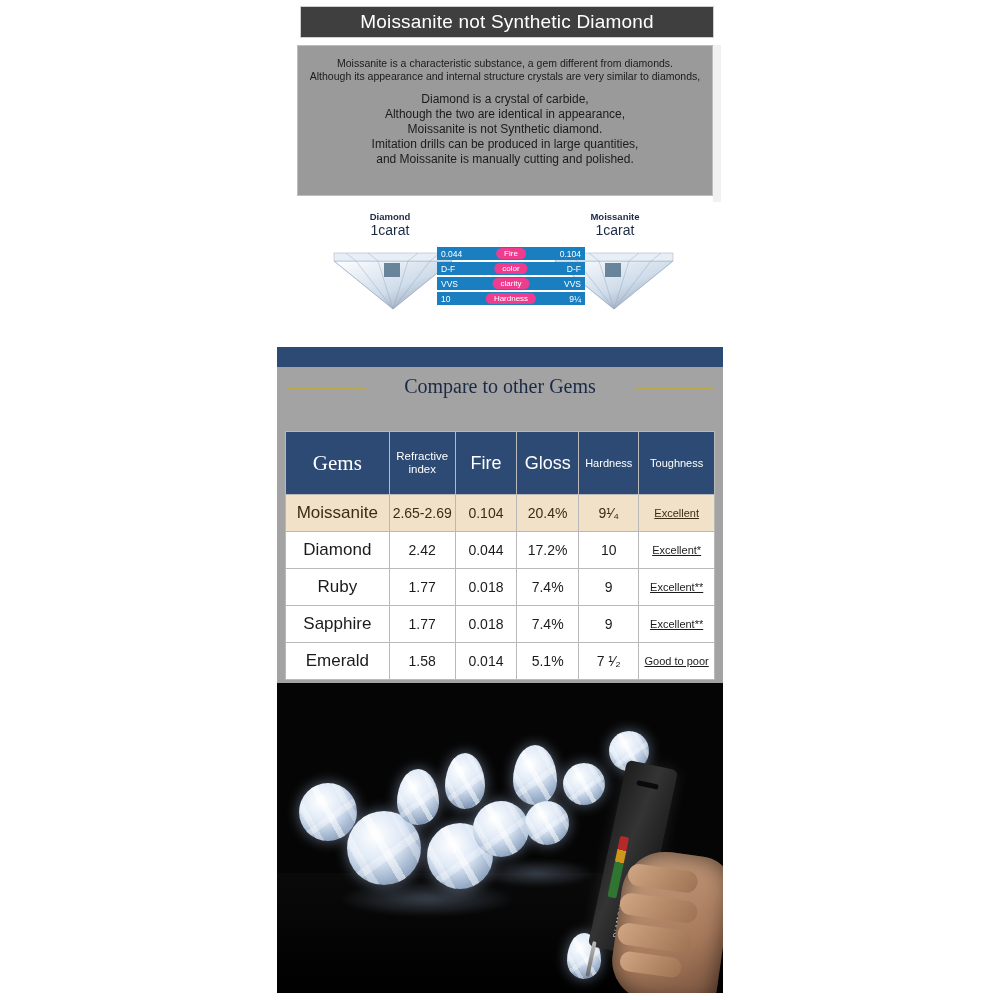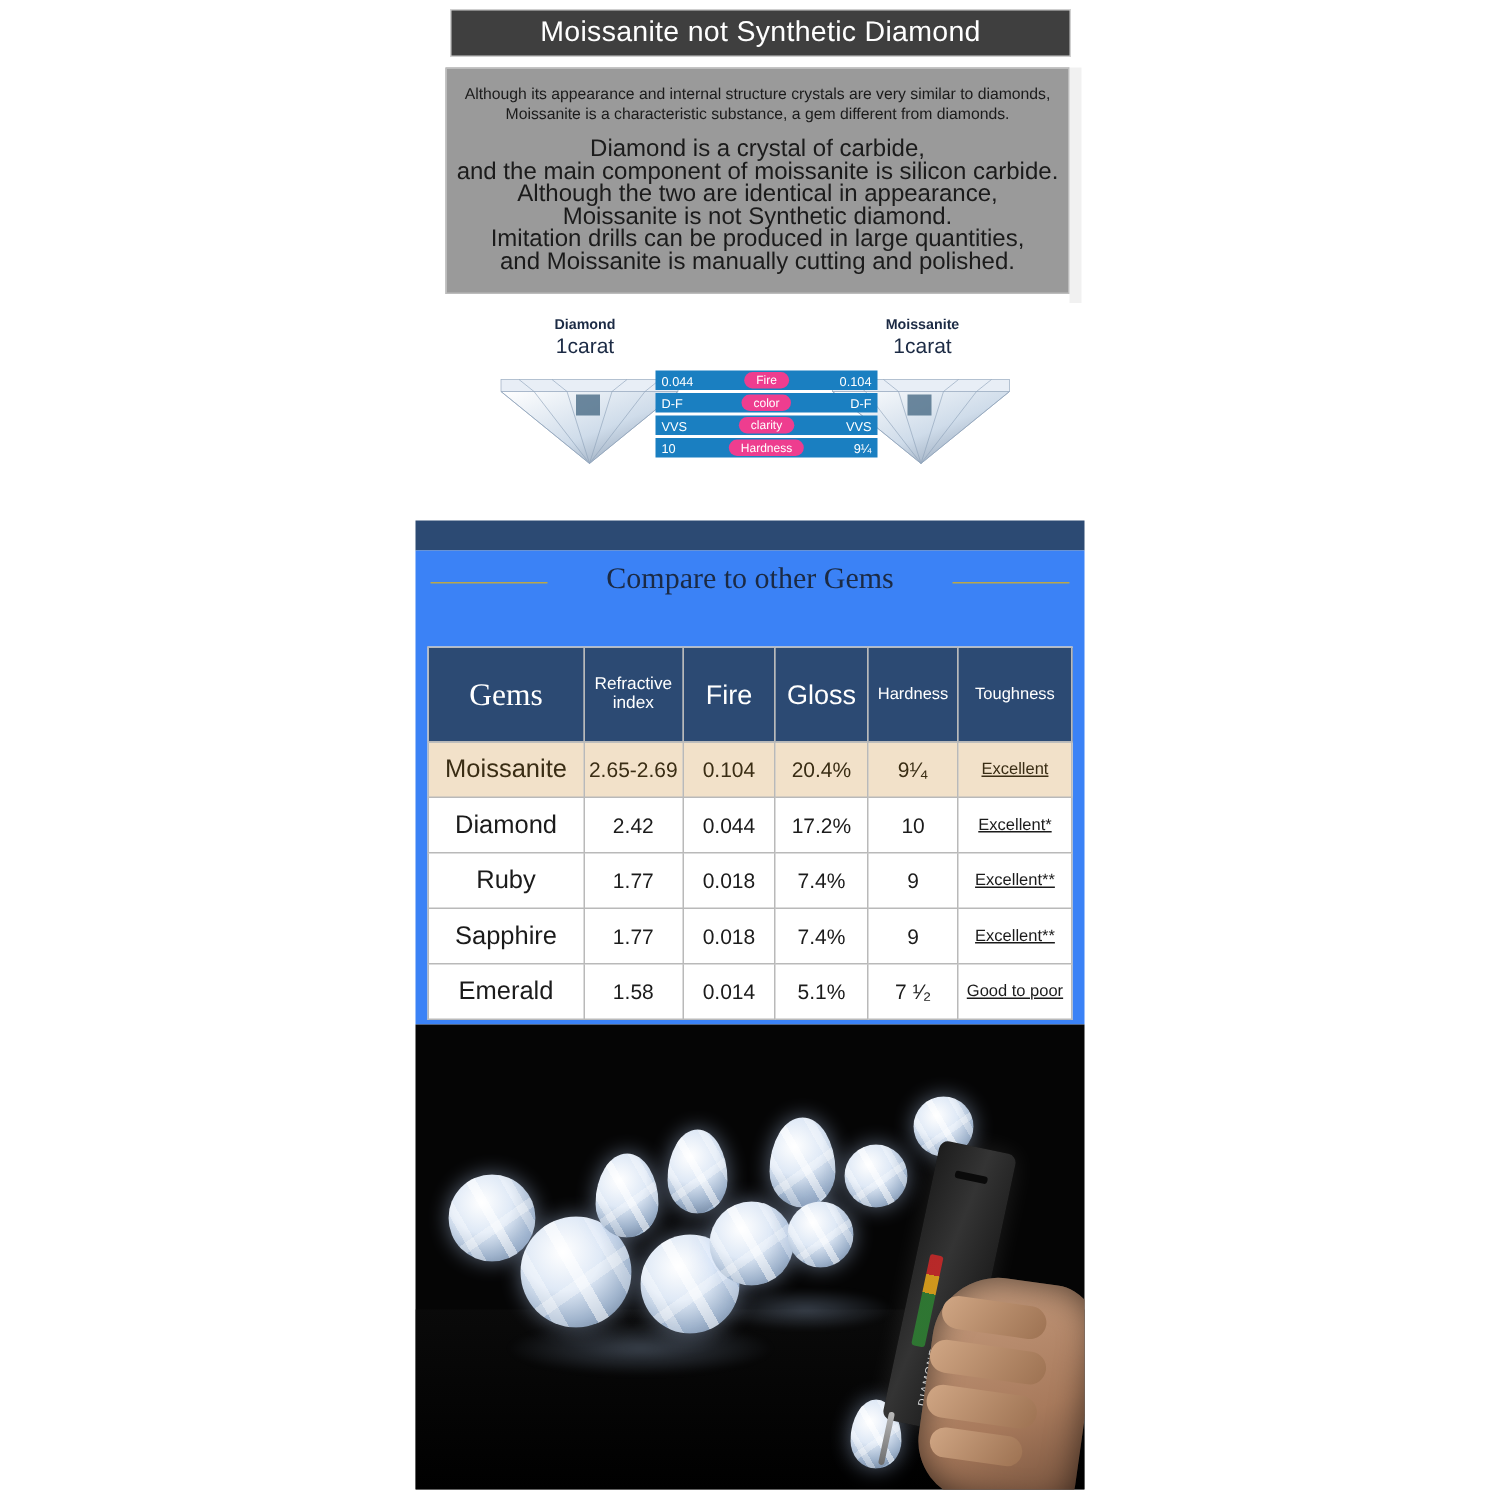--- a/index.html
+++ b/index.html
@@ -21,21 +21,21 @@
   .title-bar .t{color:#ffffff;font-size:19px;letter-spacing:.2px;}
 
   
   .desc-panel{
     position:absolute;left:297px;top:45px;width:416px;height:151px;
     background:#9a9a9a;border:1px solid #bcbcbc;
     display:flex;flex-direction:column;align-items:center;justify-content:flex-start;
     padding-top:11px;box-sizing:border-box;
   }
   .desc-panel p{margin:0;text-align:center;color:#1b1b1b;font-size:10.5px;line-height:13px;}
-  .desc-panel .p2{margin-top:9px;font-size:16px;line-height:15px;}
+  .desc-panel .p2{margin-top:9px;font-size:12px;line-height:15px;}
   .side-strip{
     position:absolute;left:713px;top:45px;width:8px;height:157px;background:#f1f1f1;
   }
 
   
   .cmp{position:absolute;left:300px;top:205px;width:410px;height:115px;}
   .cmp-label{position:absolute;text-align:center;color:#1b2a44;}
   .cmp-label .l1{font-size:9.5px;font-weight:bold;}
   .cmp-label .l2{font-size:14px;}
   .lbl-left{left:30px;top:6px;width:120px;}
@@ -58,21 +58,21 @@
     background:#ee3d8f;color:#ffffff;font-size:8px;
     padding:1px 8px;border-radius:7px;white-space:nowrap;
   }
 
   
   .navy-bar{position:absolute;left:277px;top:347px;width:446px;height:20px;background:#2c4a73;}
 
   
   .cream{
     position:absolute;left:277px;top:367px;width:446px;height:316px;
-    background:#3b82f6;
+    background:#a3a3a3;
   }
   .cream-head{position:relative;height:46px;}
   .rule{position:absolute;top:21px;height:1px;background:#b9a74a;}
   .rule-l{left:10px;width:78px;}
   .rule-r{right:10px;width:78px;}
   .cream-title{
     position:absolute;left:0;right:0;top:8px;text-align:center;
     font-size:20px;color:#1b2a44;font-family:"Liberation Serif", serif;
   }
   .cream-sub{
@@ -170,24 +170,23 @@
 </head>
 <body>
 
 <div class="page">
 
   <div class="title-bar">
     <span class="t">Moissanite not Synthetic Diamond</span>
   </div>
 
   <div class="desc-panel">
+    <p>Moissanite is a characteristic substance, a gem different from diamonds.</p>
     <p>Although its appearance and internal structure crystals are very similar to diamonds,</p>
-    <p>Moissanite is a characteristic substance, a gem different from diamonds.</p>
     <p class="p2">Diamond is a crystal of carbide,</p>
-    <p class="p2" style="margin-top:0">and the main component of moissanite is silicon carbide.</p>
     <p class="p2" style="margin-top:0">Although the two are identical in appearance,</p>
     <p class="p2" style="margin-top:0">Moissanite is not Synthetic diamond.</p>
     <p class="p2" style="margin-top:0">Imitation drills can be produced in large quantities,</p>
     <p class="p2" style="margin-top:0">and Moissanite is manually cutting and polished.</p>
   </div>
   <div class="side-strip"></div>
 
   <div class="cmp">
     <div class="cmp-label lbl-left">
       <div class="l1">Diamond</div>

